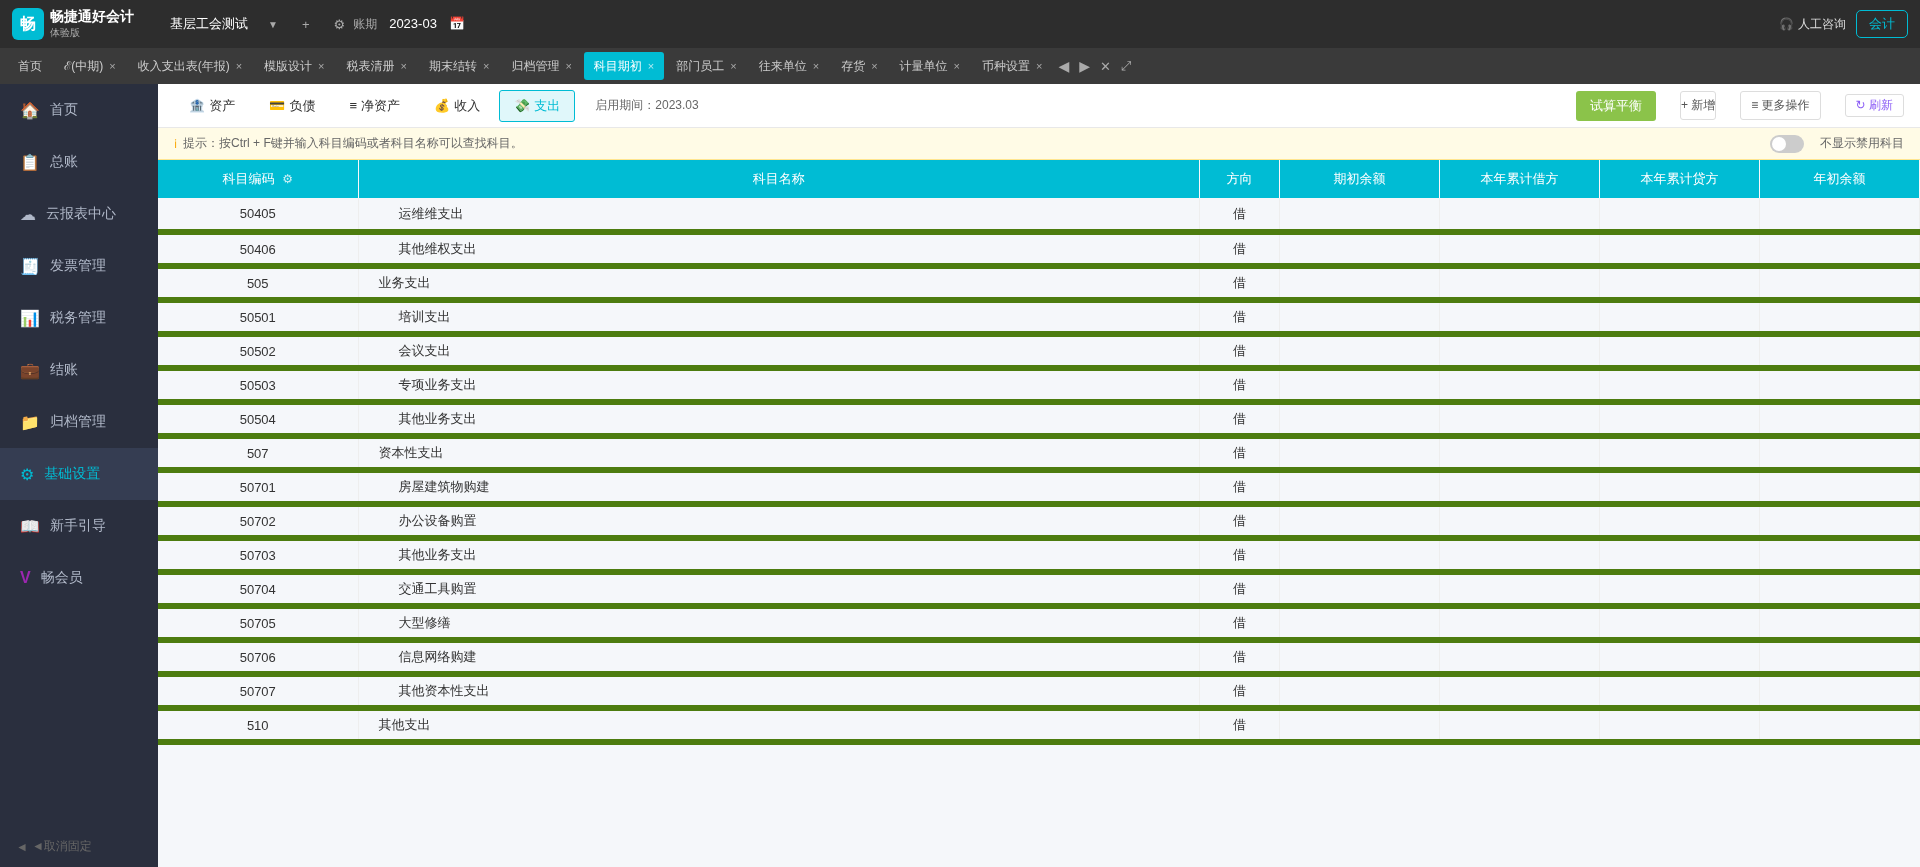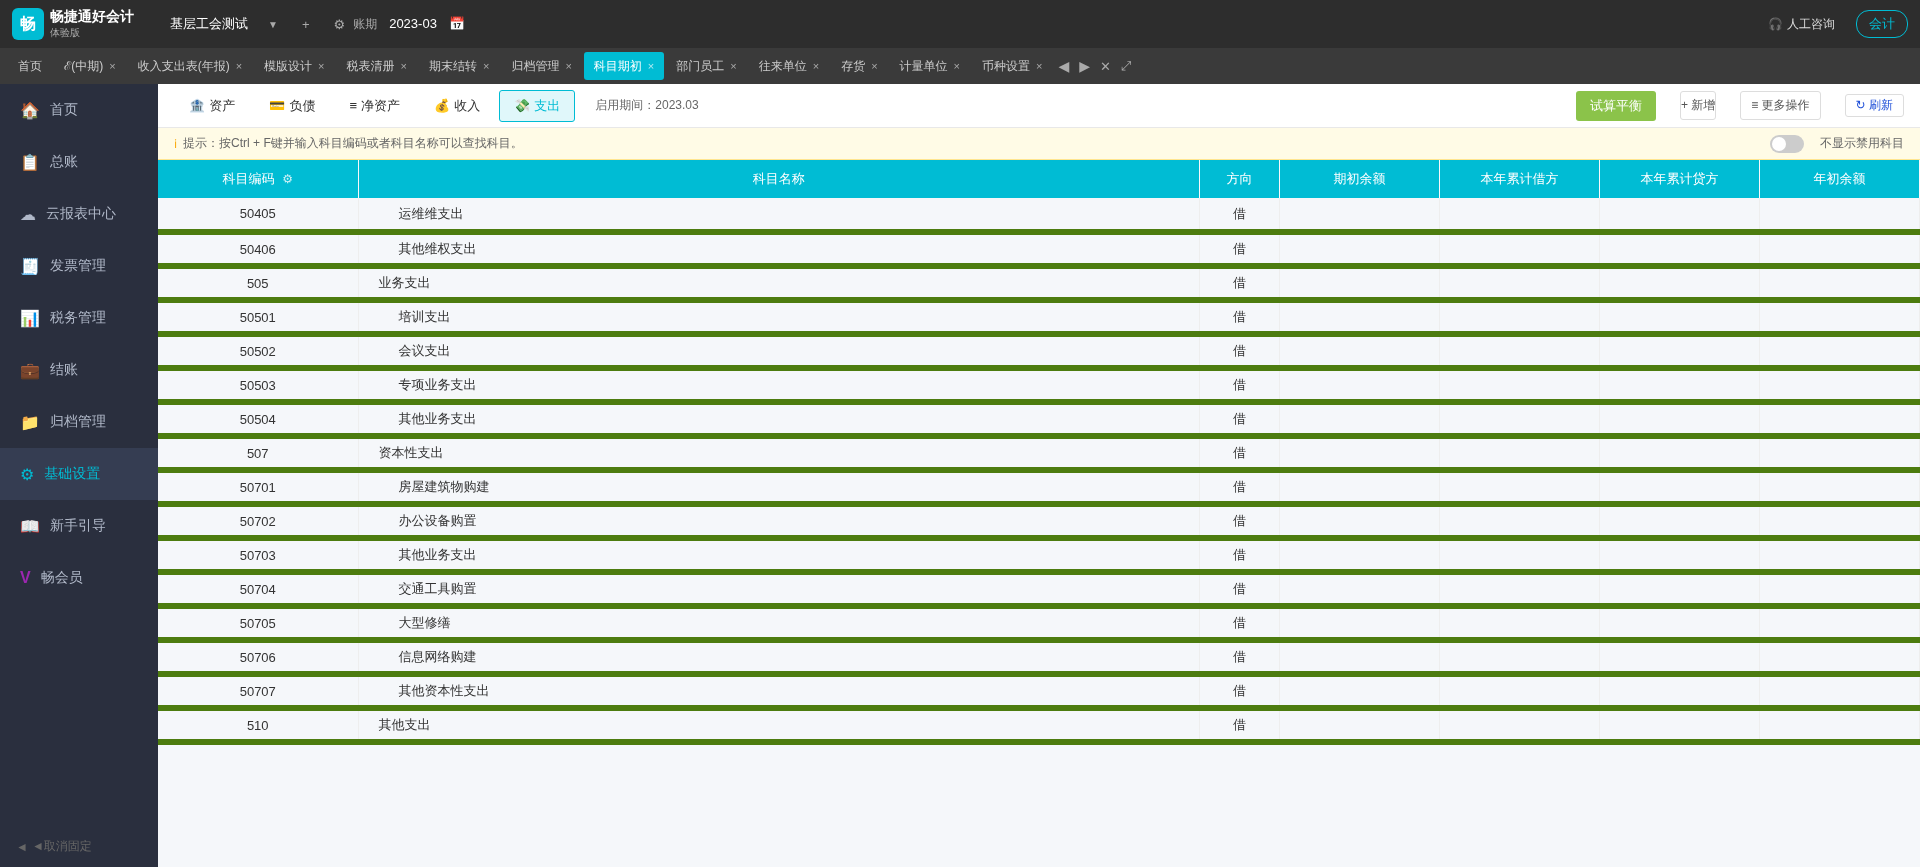--- a/index.html
+++ b/index.html
@@ -42,25 +42,24 @@
     .period-icon { color: #00bcd4; }
     .top-header-right { display: flex; align-items: center; gap: 10px; margin-left: auto; }
     .service-btn {
       display: flex; align-items: center; gap: 4px;
       color: #ddd; font-size: 12px; cursor: pointer;
     }
     .account-btn {
       border: 1px solid #00bcd4;
       color: #00bcd4;
       padding: 4px 12px;
-      border-radius: 13px;
+      border-radius: 5px;
       font-size: 13px;
       cursor: pointer;
       background: transparent;
-      margin-left: 11px;
     }
 
     
     .tab-bar {
       background: #3a3a3a;
       height: 36px;
       display: flex;
       align-items: center;
       padding: 0 8px;
       gap: 2px;
@@ -172,21 +171,21 @@
       cursor: pointer;
       color: #555;
     }
     .btn-refresh {
       background: white;
       border: 1px solid #ddd;
       padding: 2px 10px;
       border-radius: 3px;
       font-size: 12px;
       cursor: pointer;
-      color: #1d4ed8;
+      color: #8b5cf6;
     }
 
     
     .tip-bar {
       background: #fffbe6;
       border-bottom: 1px solid #ffe58f;
       height: 32px;
       display: flex;
       align-items: center;
       padding: 0 16px;

